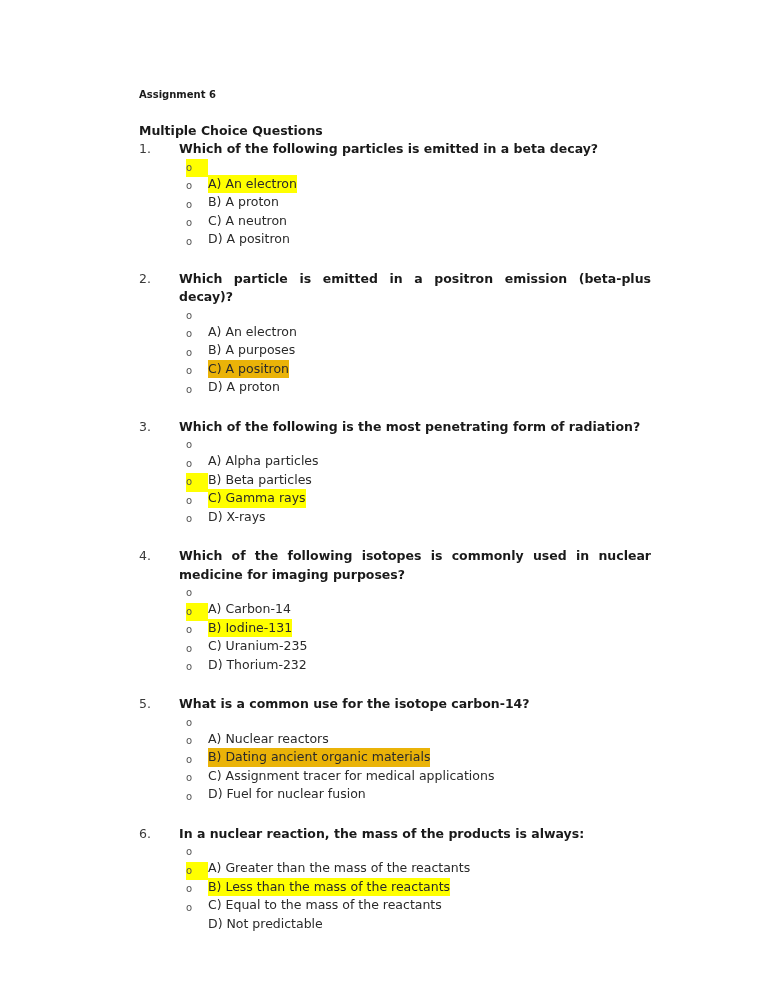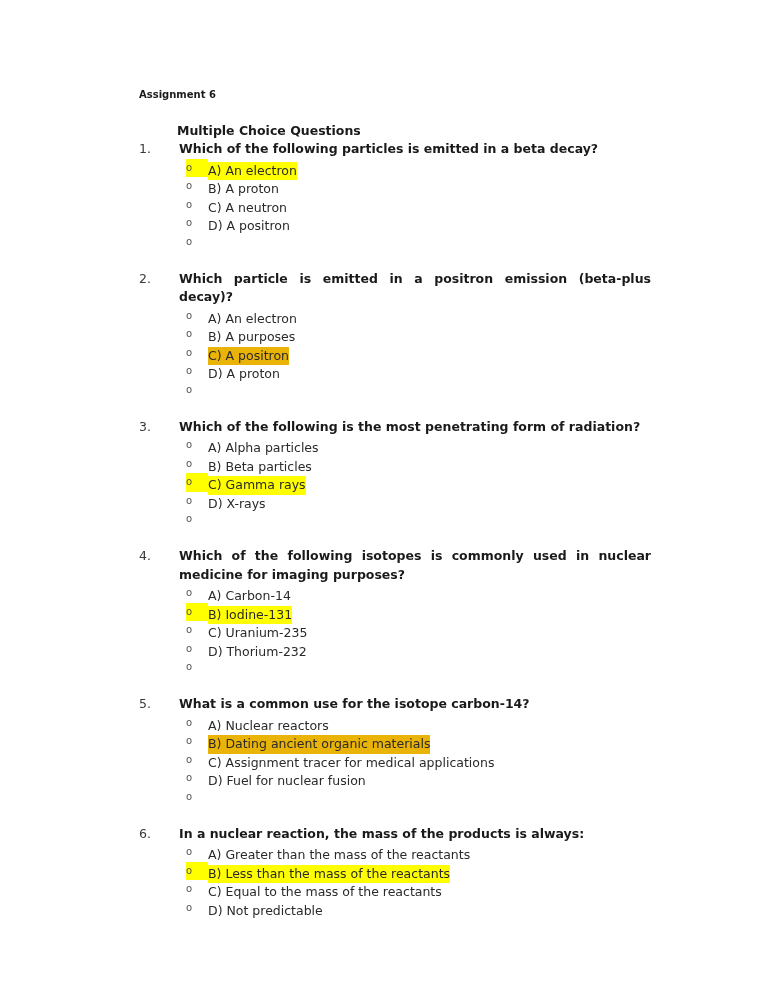--- a/index.html
+++ b/index.html
@@ -2,28 +2,28 @@
 <html><head>
   <meta charset="utf-8">
   <style>
     html, body { margin: 0; padding: 0; background: #ffffff; }
     body {
       width: 768px; height: 994px; position: relative; overflow: hidden;
       font-family: "DejaVu Sans", sans-serif; color: #1a1a1a;
     }
     .page { position: absolute; left: 139px; top: 86px; width: 512px; }
     .doc-title { font-weight: bold; font-size: 10px; line-height: 18px; height: 18px; }
-    .section-title { font-weight: bold; font-size: 12.5px; line-height: 18px; margin-top: 18px; margin-left: 38px; }
+    .section-title { font-weight: bold; font-size: 12.5px; line-height: 18px; margin-top: 18px; }
     .question { position: relative; }
     .q-num { position: absolute; left: 0; top: 0; font-size: 12.5px; line-height: 18.5px; color: #3a3a3a; }
     .q-text { margin-left: 40px; font-weight: bold; font-size: 12.5px; line-height: 18.5px; text-align: justify; }
     .options { list-style: none; margin: 0; padding: 0; }
     .option { height: 18.5px; line-height: 18.5px; font-size: 12.5px; position: relative; }
     .option .bullet { position: absolute; left: 47px; top: 0; font-size: 10px; color: #555; width: 22px; }
-    .option .opt-text { position: absolute; left: 69px; top: 3px; white-space: nowrap; color: #2a2a2a; }
+    .option .opt-text { position: absolute; left: 69px; top: 16px; white-space: nowrap; color: #2a2a2a; }
     .hl-text .opt-text { background: #eab308; }
     .hl-full { }
     .hl-full .opt-text { background: #ffff00; }
     .hl-full .bullet { background: #ffff00; }
     .gap { height: 18.5px; }
   </style>
 </head>
 <body>
 
 <div class="page">

